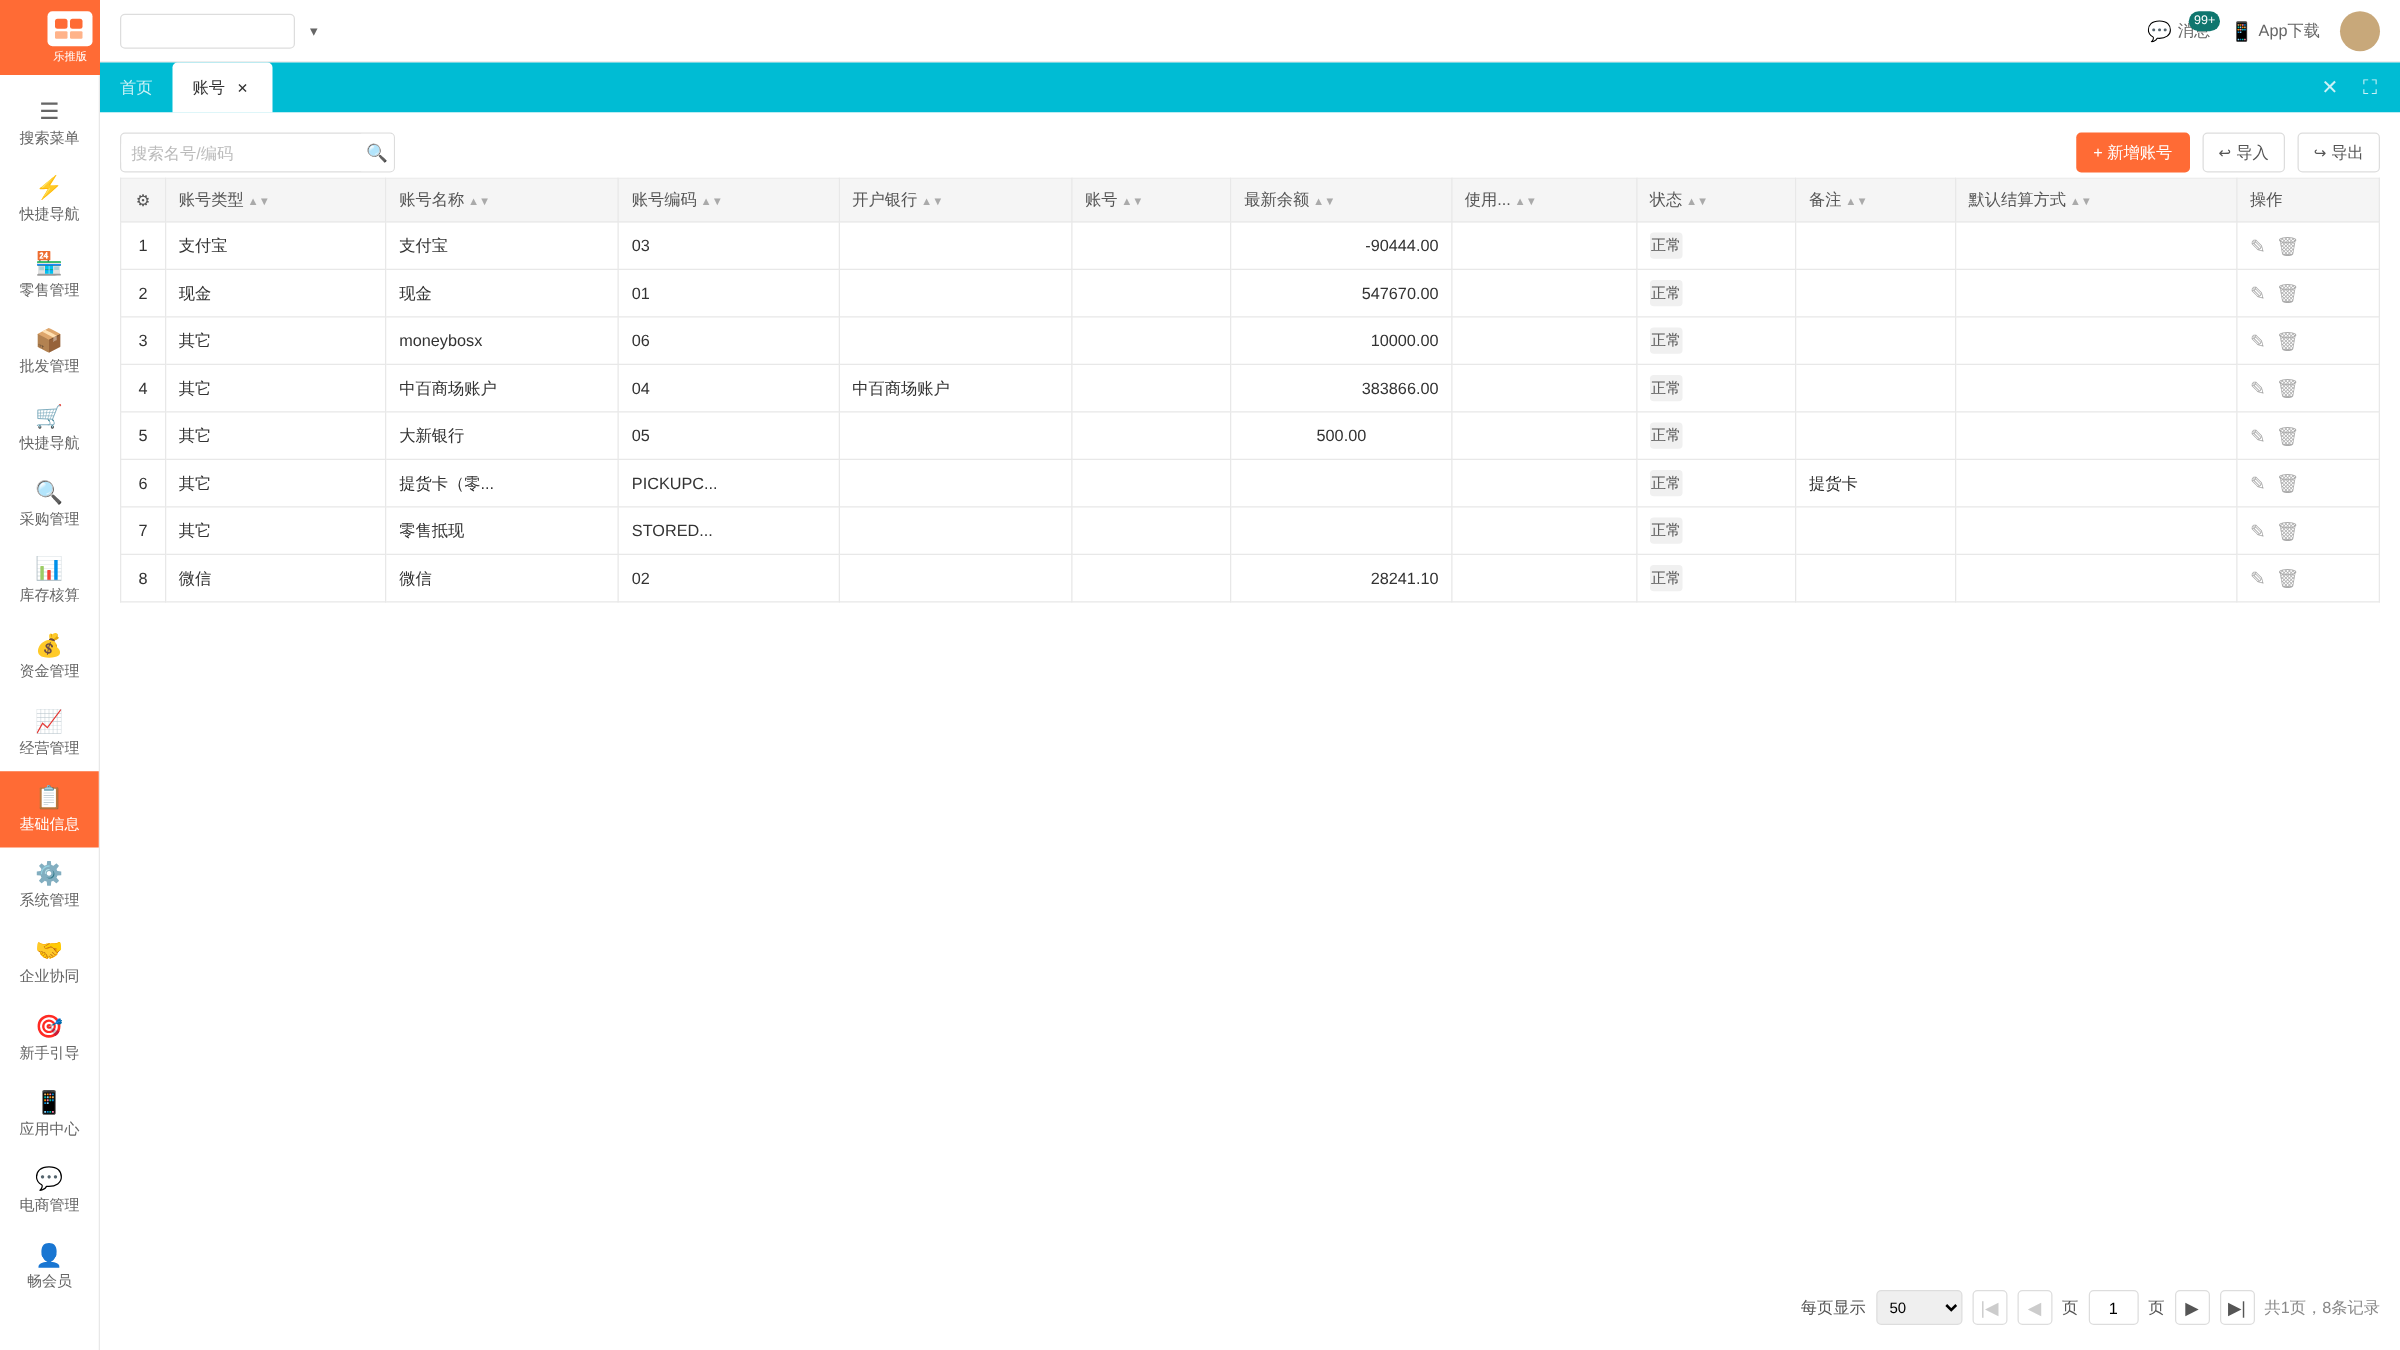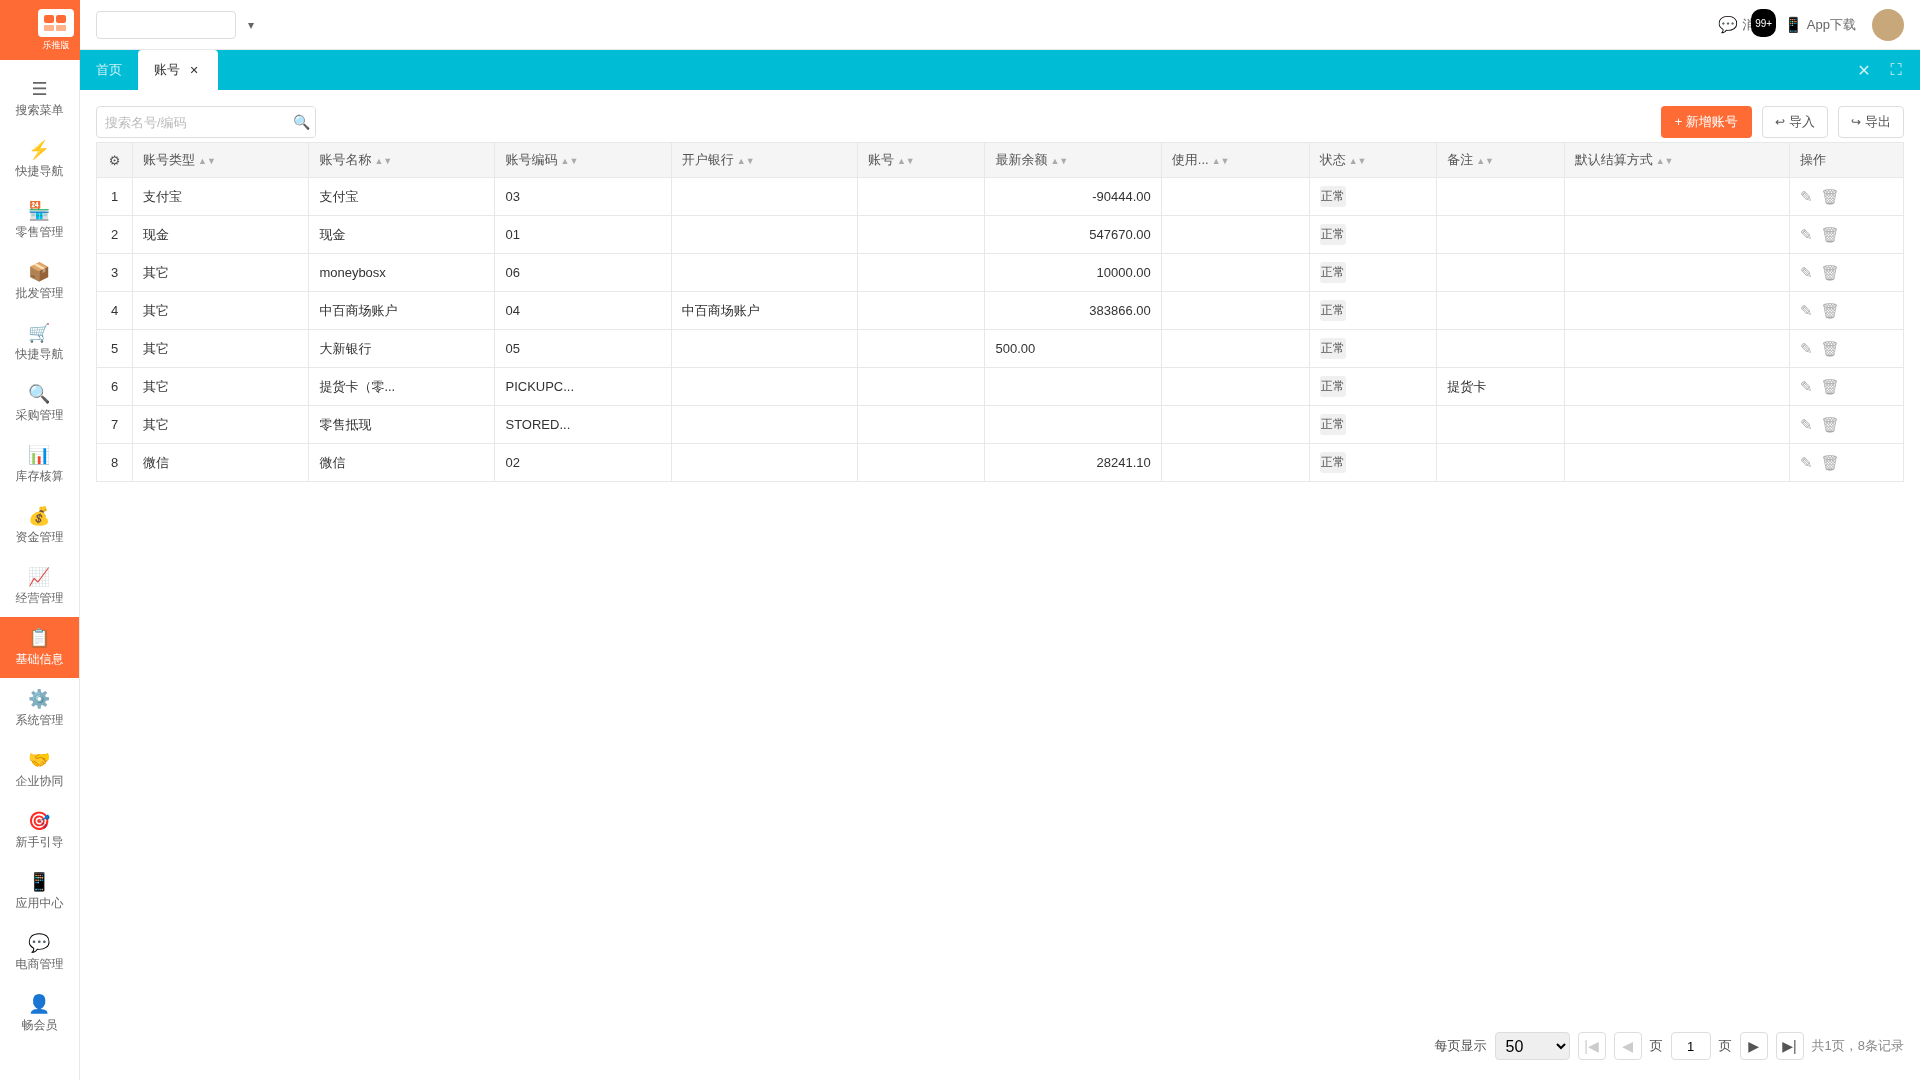--- a/index.html
+++ b/index.html
@@ -113,27 +113,27 @@
     .msg-btn {
       display: flex;
       align-items: center;
       gap: 4px;
       cursor: pointer;
       color: #666;
       font-size: 13px;
       position: relative;
     }
     .badge {
-      background: #000000;
+      background: #0f766e;
       color: #fff;
       font-size: 10px;
       border-radius: 10px;
       padding: 0 4px;
       min-width: 16px;
-      height: 28px;
+      height: 16px;
       display: flex;
       align-items: center;
       justify-content: center;
       position: absolute;
       top: -6px;
       right: -8px;
     }
     .app-download {
       display: flex;
       align-items: center;
@@ -343,21 +343,21 @@
       justify-content: flex-end;
       padding: 14px 0 4px 0;
       gap: 8px;
       font-size: 13px;
       color: #555;
     }
     .page-size-select {
       border: 1px solid #ddd;
       border-radius: 4px;
       padding: 2px 20px 2px 6px;
-      font-size: 16px;
+      font-size: 12px;
       height: 28px;
       cursor: pointer;
     }
     .page-nav-btn {
       width: 28px;
       height: 28px;
       display: flex;
       align-items: center;
       justify-content: center;
       border: 1px solid #ddd;
@@ -642,21 +642,21 @@
         </div>
       </td>
     </tr>
             <tr>
       <td class="num-col" style="text-align:center;">5</td>
       <td>其它</td>
       <td>大新银行</td>
       <td>05</td>
       <td></td>
       <td></td>
-      <td style="text-align:left;">500.00</td>
+      <td style="text-align:center;">500.00</td>
       <td></td>
       <td><span class="status-badge normal">正常</span></td>
       <td></td>
       <td></td>
       <td>
         <div class="action-btns">
           <span class="action-btn" title="编辑">✎</span>
           <span class="action-btn" title="删除">🗑</span>
         </div>
       </td>

